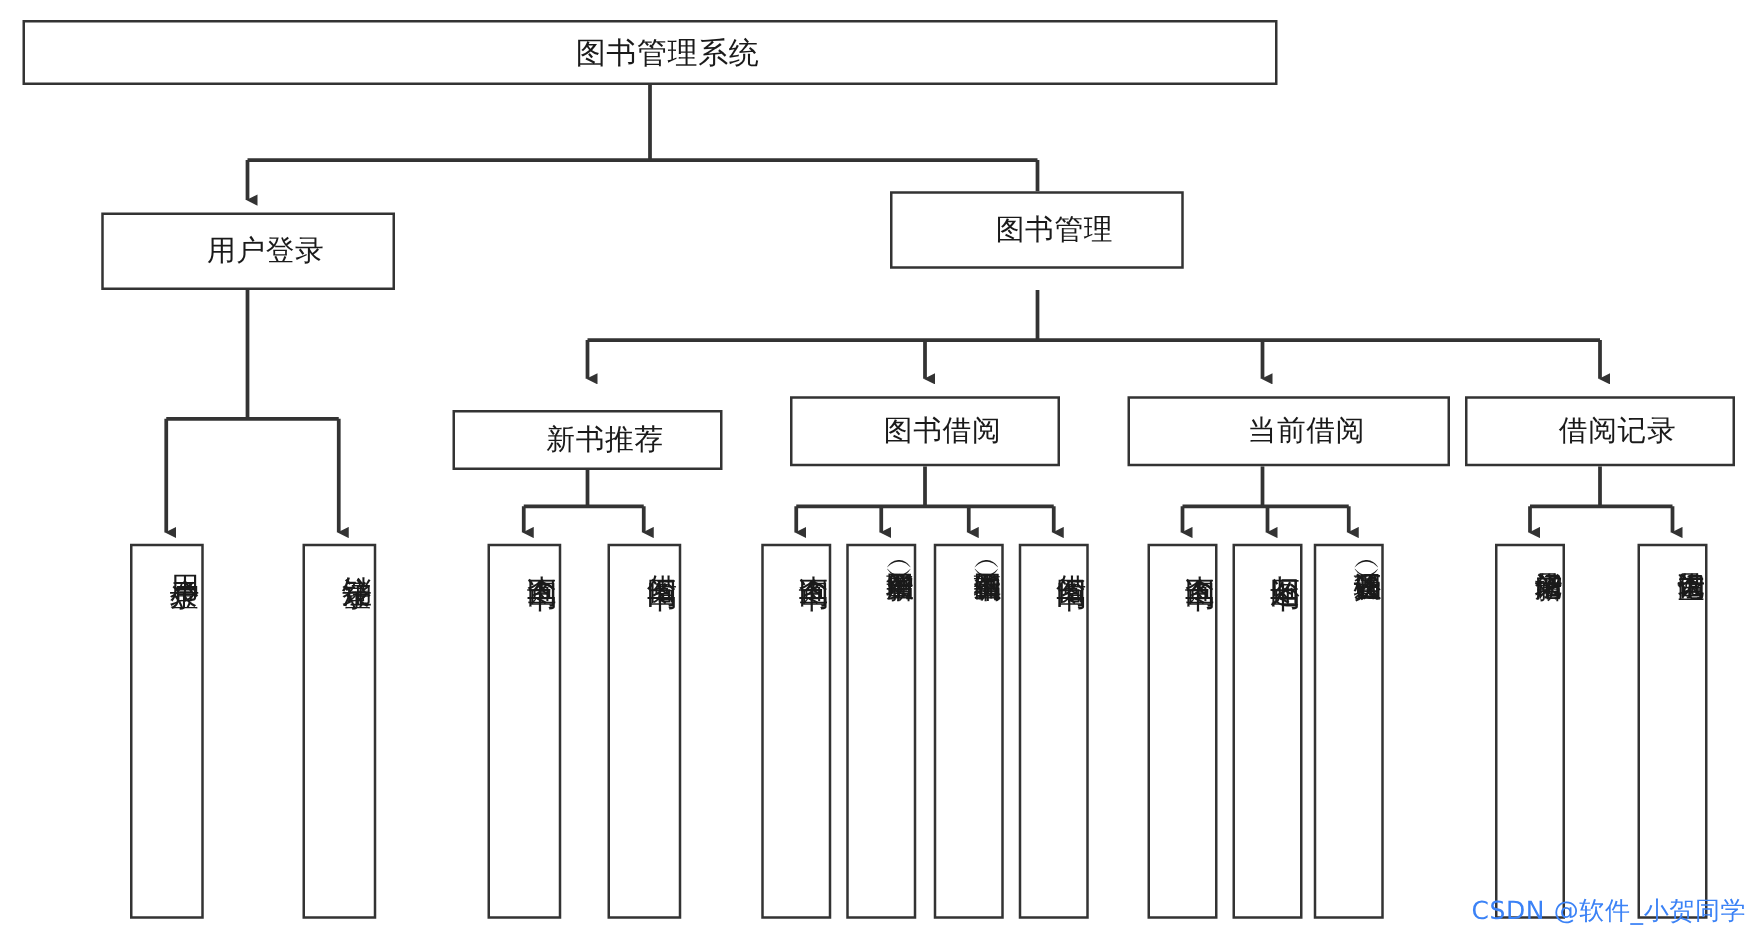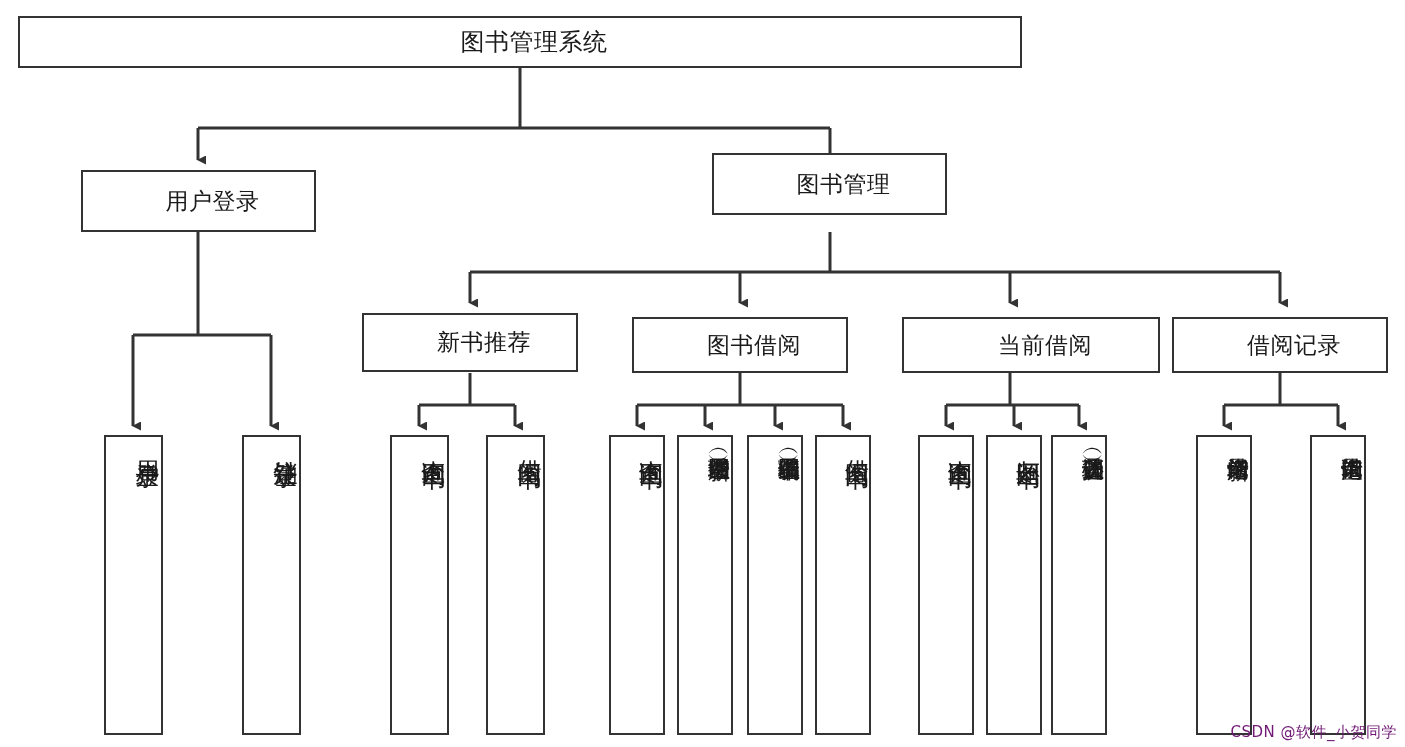--- a/index.html
+++ b/index.html
@@ -68,22 +68,22 @@
     margin: 0 auto;
   }
   .node.vert.tall .node-label {
     font-size: 22px;
     letter-spacing: 0px;
   }
   #watermark {
     position: absolute;
     right: 8px;
     bottom: 5px;
-    font-size: 15px;
-    color: #701a75;
+    font-size: 20px;
+    color: #3b82f6;
     letter-spacing: 0.5px;
     z-index: 5;
     white-space: nowrap;
     font-family: "DejaVu Sans", "Liberation Sans", sans-serif;
   }
 </style>
 </head>
 <body>
 
 <div id="diagram-root">
@@ -142,21 +142,21 @@
     <span class="node-label">图书管理系统</span>
   </div>
 
   <div class="node horiz" style="left:81px; top:170px; width:235px; height:62px;">
     <span class="node-label">用户登录</span>
   </div>
   <div class="node horiz" style="left:712px; top:153px; width:235px; height:62px;">
     <span class="node-label">图书管理</span>
   </div>
 
-  <div class="node horiz" style="left:362px; top:313px; width:216px; height:59px;">
+  <div class="node horiz" style="left:362px; top:328px; width:216px; height:48px;">
     <span class="node-label">新书推荐</span>
   </div>
   <div class="node horiz" style="left:632px; top:317px; width:216px; height:56px;">
     <span class="node-label">图书借阅</span>
   </div>
   <div class="node horiz" style="left:902px; top:317px; width:258px; height:56px;">
     <span class="node-label">当前借阅</span>
   </div>
   <div class="node horiz" style="left:1172px; top:317px; width:216px; height:56px;">
     <span class="node-label">借阅记录</span>

